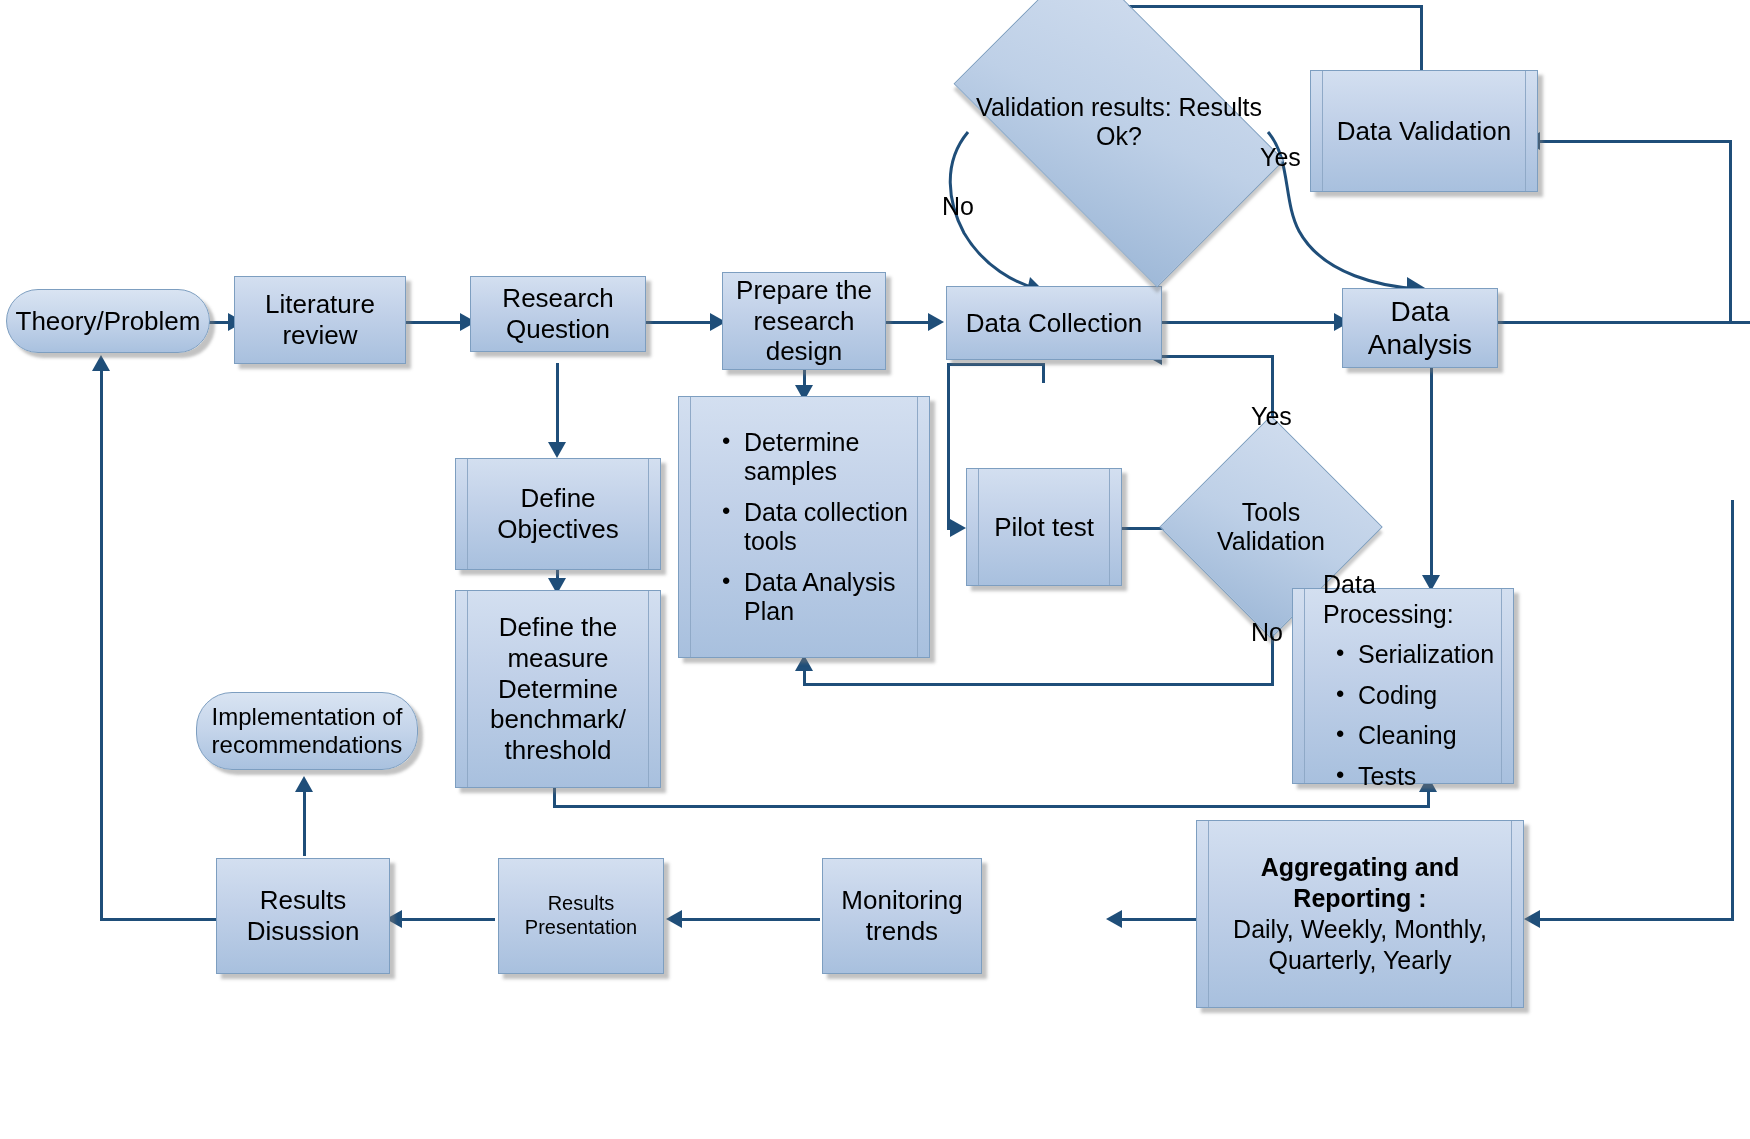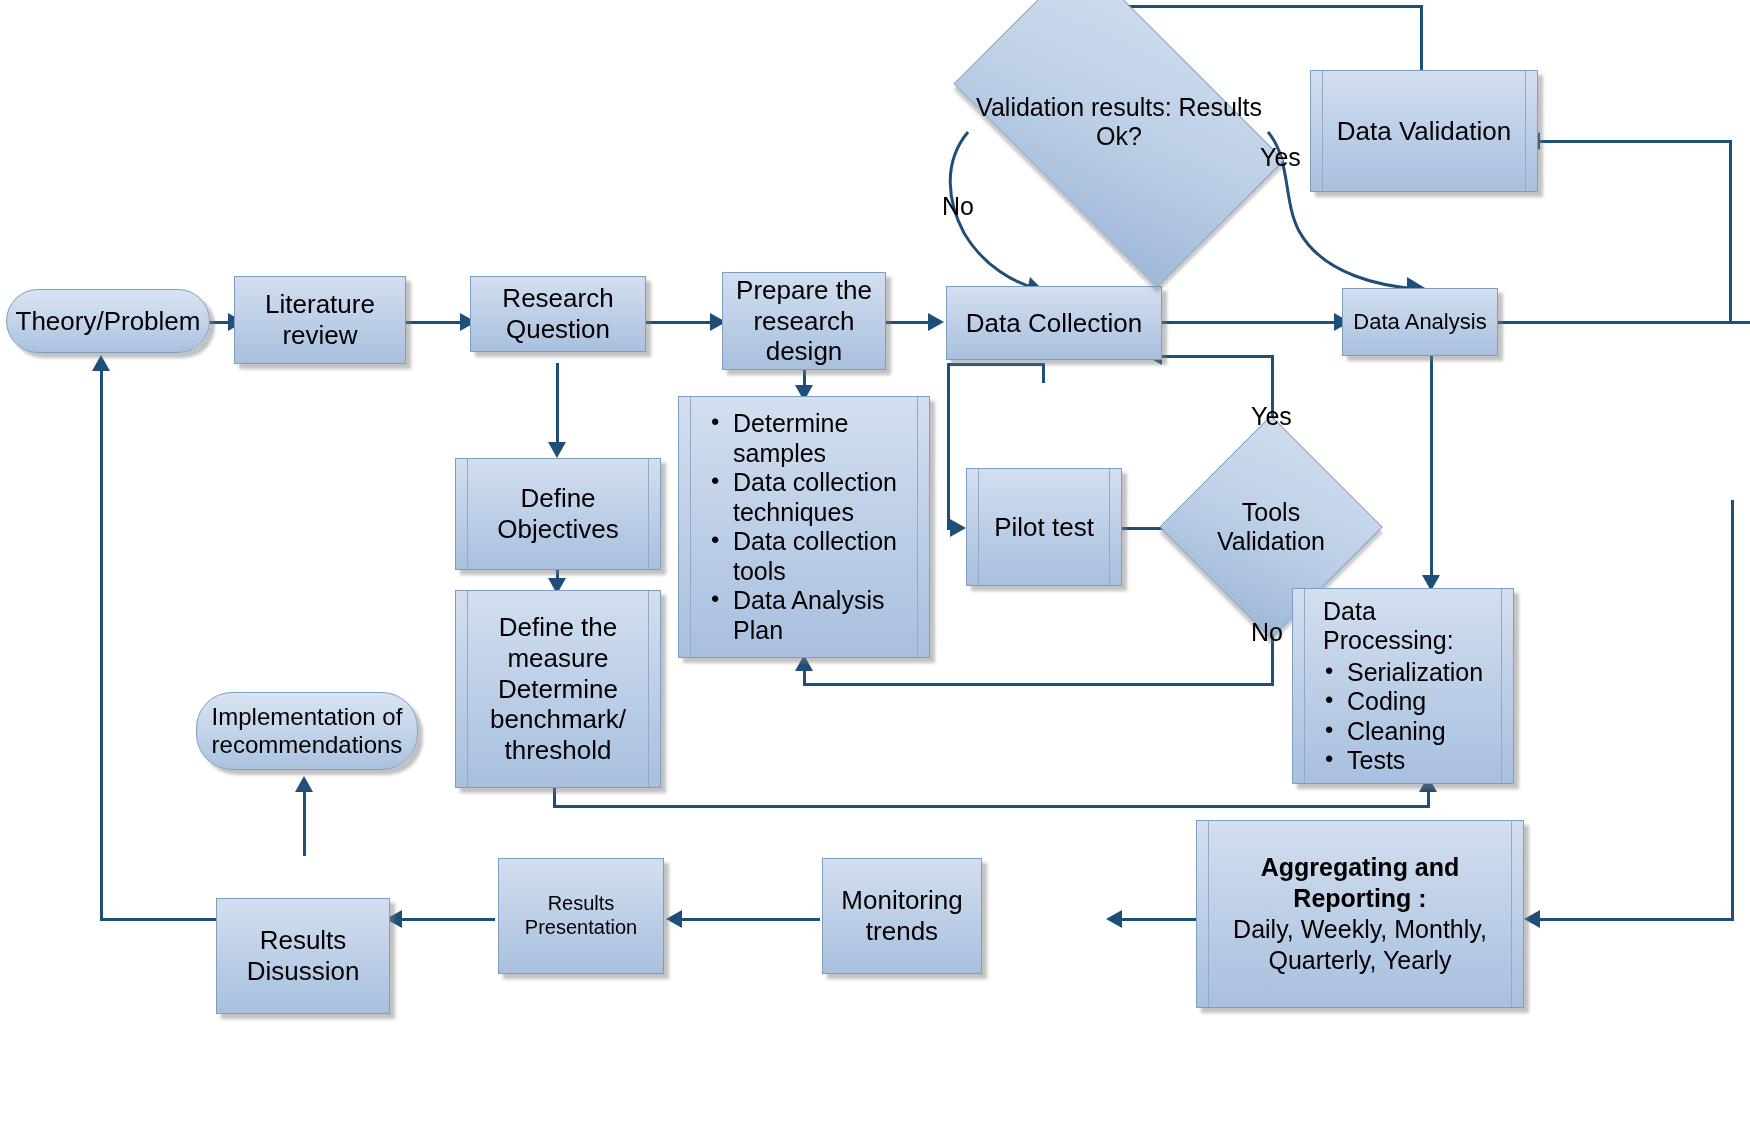--- a/index.html
+++ b/index.html
@@ -58,21 +58,21 @@
     text-align:center;height:100%;
   }
 
   
   .listbox{
     align-items:center;justify-content:flex-start;
     text-align:left;
   }
   .listbox .inner{padding-left:30px;padding-right:10px;width:100%;}
   .listbox ul{margin:0;padding:0 0 0 24px;list-style:none;}
-  .listbox li{position:relative;margin:0;}
+  .listbox li{position:relative;margin:11px;}
   .listbox li::before{
     content:"\2022";position:absolute;left:-22px;top:-1px;font-size:.95em;
   }
   .listbox .hdr{margin:0 0 2px 0;}
 
   
   .edge{position:absolute;background:#1f4e79;z-index:2;}
   .eh{height:3px;}
   .ev{width:3px;}
   .arrow{position:absolute;width:0;height:0;z-index:3;}
@@ -206,21 +206,21 @@
   </div>
 
   <div class="node proc" style="left:722px;top:272px;width:164px;height:98px;font-size:26px;">
     <span class="txt">Prepare the research design</span>
   </div>
 
   <div class="node proc" style="left:934px;top:286px;width:216px;height:74px;font-size:26px;margin-left:12px;">
     <span class="txt">Data Collection</span>
   </div>
 
-  <div class="node proc" style="left:1342px;top:288px;width:156px;height:68px;font-size:22px;">
+  <div class="node proc" style="left:1342px;top:288px;width:156px;height:80px;font-size:28px;">
     <span class="txt">Data Analysis</span>
   </div>
 
   <div class="node pdp" style="left:1310px;top:70px;width:228px;height:122px;font-size:26px;">
     <span class="txt">Data Validation</span>
   </div>
 
   <div class="node dia" style="left:975px;top:32px;width:288px;height:180px;font-size:25px;">
     <div class="dshape"></div>
     <div class="dtxt">Validation results: Results Ok?</div>
@@ -231,21 +231,20 @@
   </div>
 
   <div class="node pdp" style="left:455px;top:590px;width:206px;height:198px;font-size:26px;">
     <span class="txt">Define the measure Determine benchmark/ threshold</span>
   </div>
 
   <div class="node pdp listbox" style="left:678px;top:396px;width:252px;height:262px;font-size:25px;">
     <div class="inner">
       <ul>
         <li>Determine samples</li>
-        <li>Data collection techniques</li>
         <li>Data collection tools</li>
         <li>Data Analysis Plan</li>
       </ul>
     </div>
   </div>
 
   <div class="node pdp" style="left:966px;top:468px;width:156px;height:118px;font-size:26px;">
     <span class="txt">Pilot test</span>
   </div>
 
@@ -276,21 +275,21 @@
   </div>
 
   <div class="node proc" style="left:822px;top:858px;width:160px;height:116px;font-size:26px;">
     <span class="txt">Monitoring trends</span>
   </div>
 
   <div class="node proc" style="left:498px;top:858px;width:166px;height:116px;font-size:20px;">
     <span class="txt">Results Presentation</span>
   </div>
 
-  <div class="node proc" style="left:216px;top:858px;width:174px;height:116px;font-size:26px;margin-top:40px;">
+  <div class="node proc" style="left:216px;top:858px;width:174px;height:116px;font-size:26px;">
     <span class="txt">Results Disussion</span>
   </div>
 
   <div class="node term" style="left:196px;top:692px;width:222px;height:78px;font-size:24px;">
     <span class="txt">Implementation of recommendations</span>
   </div>
 
 </div>
 
 </body></html>

